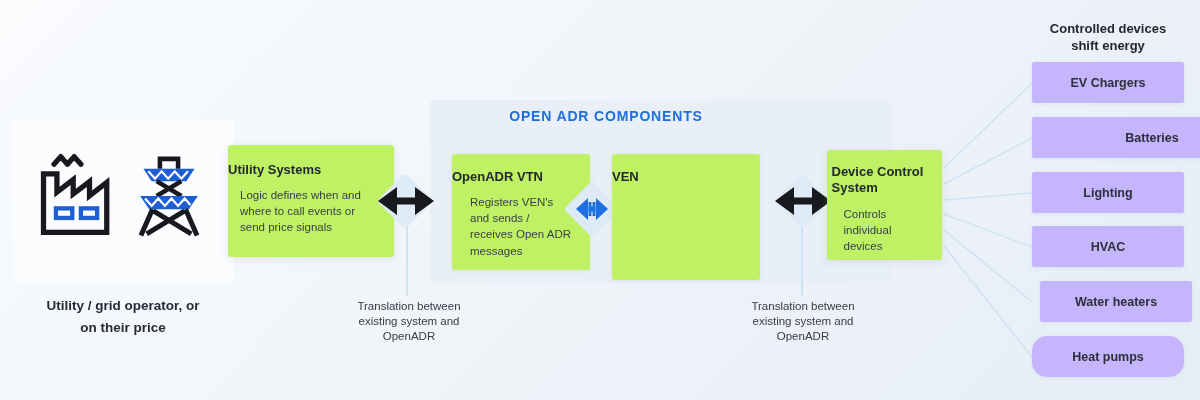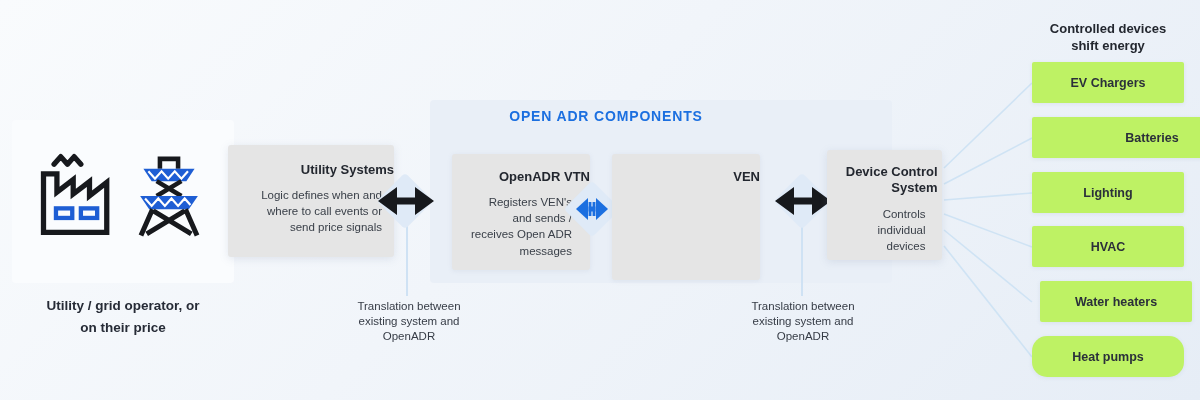--- a/index.html
+++ b/index.html
@@ -7,21 +7,21 @@
     width:1200px;height:400px;position:relative;overflow:hidden;
     font-family:"Liberation Sans","DejaVu Sans",sans-serif;
     background:linear-gradient(135deg,#f9fbfd 0%,#f1f5fa 45%,#e6edf6 100%);
   }
   .abs{position:absolute;}
   
   .openadr-panel{left:430px;top:100px;width:462px;height:183px;background:#e9eff7;border-radius:4px;}
   .panel-title{left:430px;top:108px;width:352px;text-align:center;
     color:#1b6fe0;font-size:14px;font-weight:bold;letter-spacing:.06em;}
   .icon-box{left:12px;top:120px;width:222px;height:163px;background:#fafcfe;border-radius:4px;}
-  .white-box{background:#e5e5e5;border-radius:3px;box-shadow:0 2px 8px rgba(120,140,170,.18);text-align:right;}
+  .white-box{background:#bef264;border-radius:3px;box-shadow:0 2px 8px rgba(120,140,170,.18);text-align:left;}
   .utility-box{left:228px;top:145px;width:166px;height:112px;}
   .vtn-box{left:452px;top:154px;width:138px;height:116px;box-shadow:0 1px 5px rgba(120,140,170,.12);}
   .ven-box{left:612px;top:154px;width:148px;height:126px;box-shadow:0 1px 5px rgba(120,140,170,.12);}
   .dcs-box{left:827px;top:150px;width:115px;height:110px;}
   .box-title{font-size:13px;font-weight:bold;color:#23272f;line-height:1.25;margin:0 auto;}
   .box-body{font-size:11.5px;color:#3a4049;line-height:1.4;margin:9px auto 0;}
   .utility-box .box-title{margin-top:17px;}
   .utility-box .box-body{width:142px;}
   .vtn-box .box-title{margin-top:15px;}
   .vtn-box .box-body{width:102px;}
@@ -32,21 +32,21 @@
   
   .caption{left:25px;top:295px;width:196px;text-align:center;
     font-size:13.5px;font-weight:bold;color:#262b36;line-height:22px;}
   .translation{width:124px;top:299px;text-align:center;font-size:11.5px;font-weight:500;
     color:#363c46;line-height:15px;}
   .translation-left{left:347px;}
   .translation-right{left:741px;}
   .devices-heading{left:1030px;top:20px;width:156px;text-align:center;
     font-size:13px;font-weight:bold;color:#23272f;line-height:17px;}
   
-  .device-box{left:1032px;width:152px;height:41px;background:#bef264;border-radius:2px;
+  .device-box{left:1032px;width:152px;height:41px;background:#c4b5fd;border-radius:2px;
     box-shadow:0 1px 4px rgba(130,150,180,.14);display:flex;align-items:center;justify-content:center;
     font-size:12.5px;font-weight:600;color:#2b303a;}
   
   .diamond{width:40px;height:40px;background:#dfeaf7;transform:rotate(45deg);border-radius:4px;}
   .vline{width:2px;background:#cfe2f4;}
   .connector-svg{left:0;top:0;}
 </style>
 </head>
 <body>
 

